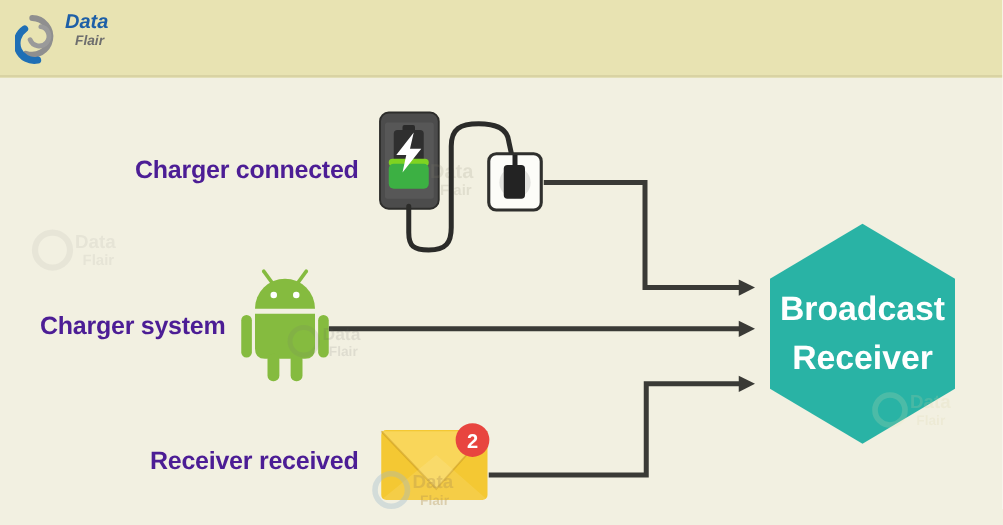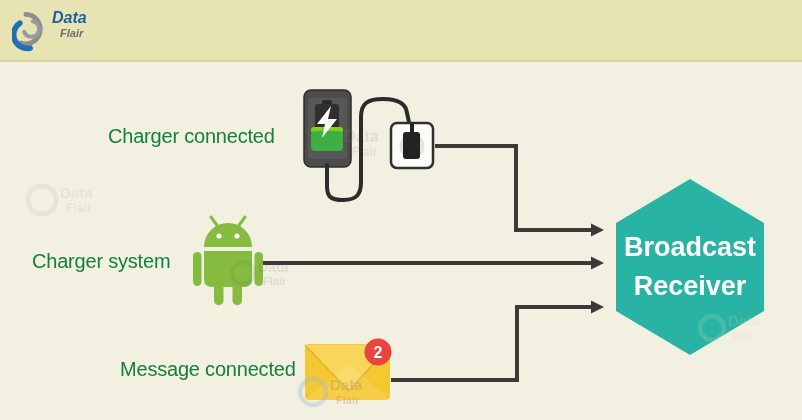--- a/index.html
+++ b/index.html
@@ -8,21 +8,21 @@
   .header{position:absolute;left:0;top:0;width:802px;height:60px;background:#e8e3b2;
           border-bottom:2px solid #d9d3a3;z-index:3;}
   .title{position:absolute;left:0;top:0;width:802px;height:60px;line-height:58px;
          text-align:center;font-size:33px;font-weight:bold;color:#1a3a5c;
          letter-spacing:-0.5px;}
   .logo{position:absolute;left:12px;top:8px;display:flex;align-items:flex-start;z-index:4;}
   .logo-words{margin-left:2px;margin-top:2px;line-height:1;}
   .logo-data{font-size:16px;font-weight:bold;color:#1d5fa7;font-style:italic;}
   .logo-flair{font-size:11px;font-weight:bold;color:#6e6e6e;margin-left:8px;margin-top:2px;font-style:italic;}
   .diagram-svg{position:absolute;left:0;top:0;z-index:1;}
-  .row-label{position:absolute;z-index:2;font-weight:normal;color:#15803d;font-size:20px;
+  .row-label{position:absolute;z-index:2;font-weight:bold;color:#4c1d95;font-size:20px;
              letter-spacing:-0.2px;white-space:nowrap;}
   #label-charger{left:108px;top:125px;}
   #label-android{left:32px;top:250px;}
   #label-message{left:120px;top:358px;}
 </style>
 </head>
 <body>
 
 <div id="stage">
 
@@ -37,21 +37,21 @@
       </svg>
     </span>
     <span class="logo-words">
       <div class="logo-data">Data</div>
       <div class="logo-flair">Flair</div>
     </span>
   </div>
 
   <div id="label-charger" class="row-label">Charger connected</div>
   <div id="label-android" class="row-label">Charger system</div>
-  <div id="label-message" class="row-label">Message connected</div>
+  <div id="label-message" class="row-label">Receiver received</div>
 
   <svg class="diagram-svg" width="802" height="420" viewBox="0 0 802 420">
 
     <g opacity="0.08">
       <circle cx="42" cy="200" r="14" fill="none" stroke="#707070" stroke-width="5"></circle>
       <text x="60" y="198" font-size="15" font-weight="bold" fill="#606060">Data</text>
       <text x="66" y="212" font-size="12" font-weight="bold" fill="#606060">Flair</text>
     </g>
 
     <g stroke="#3a3a36" stroke-width="4" fill="none">

